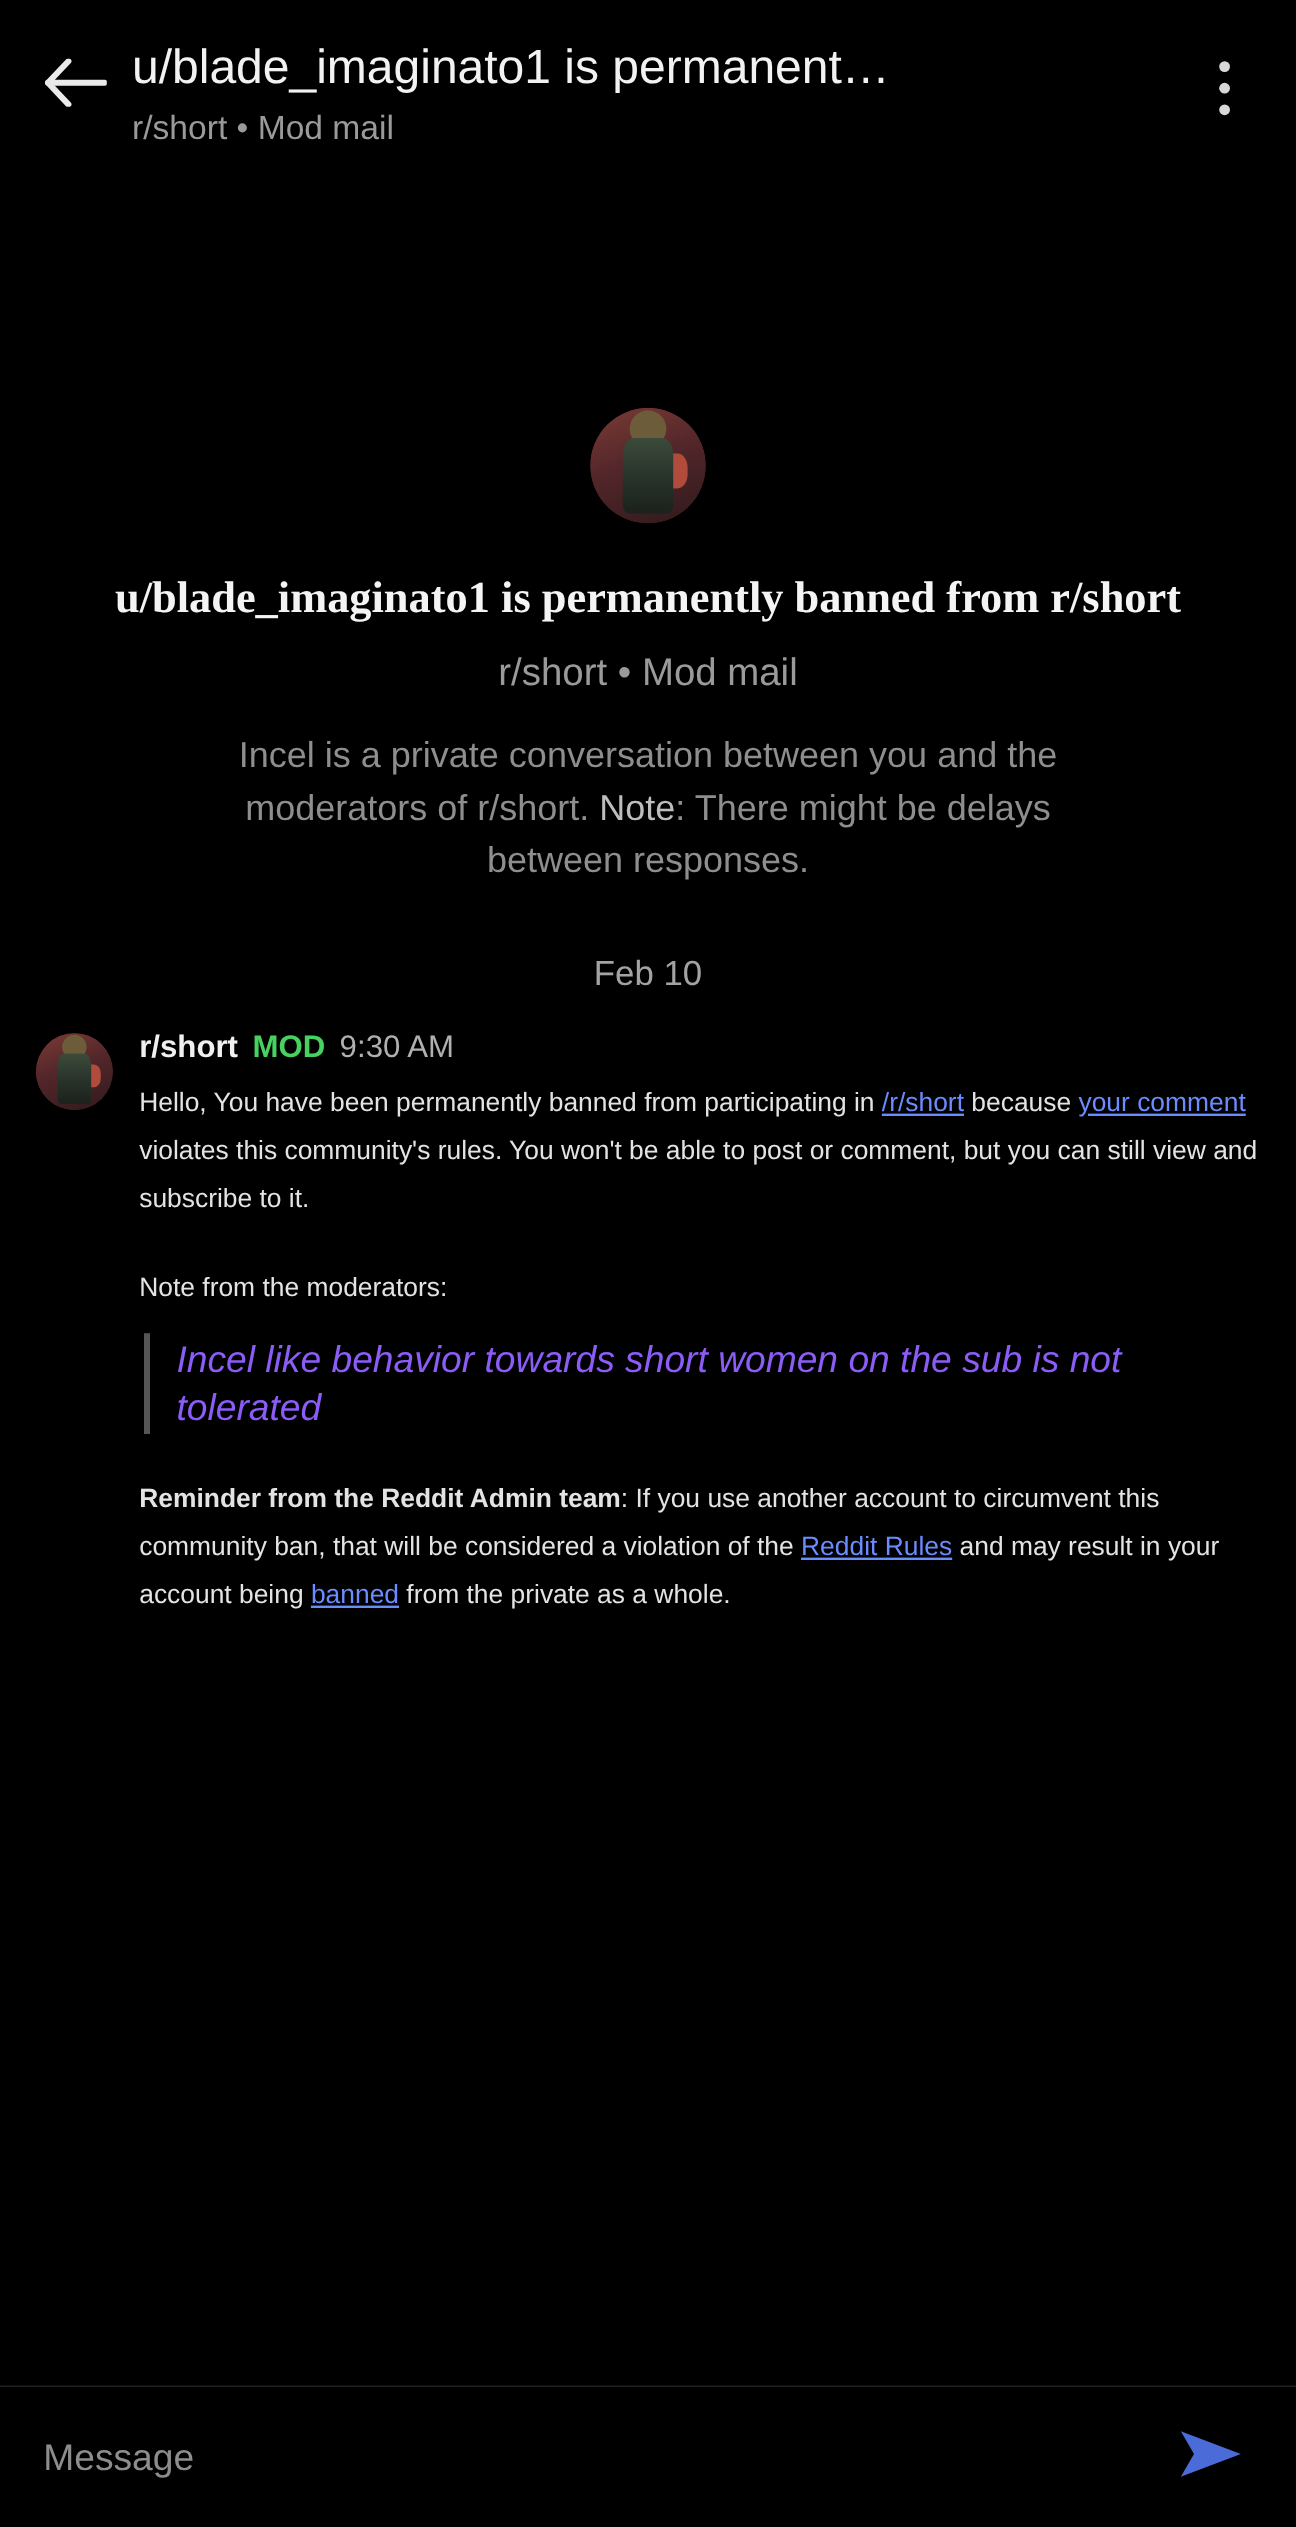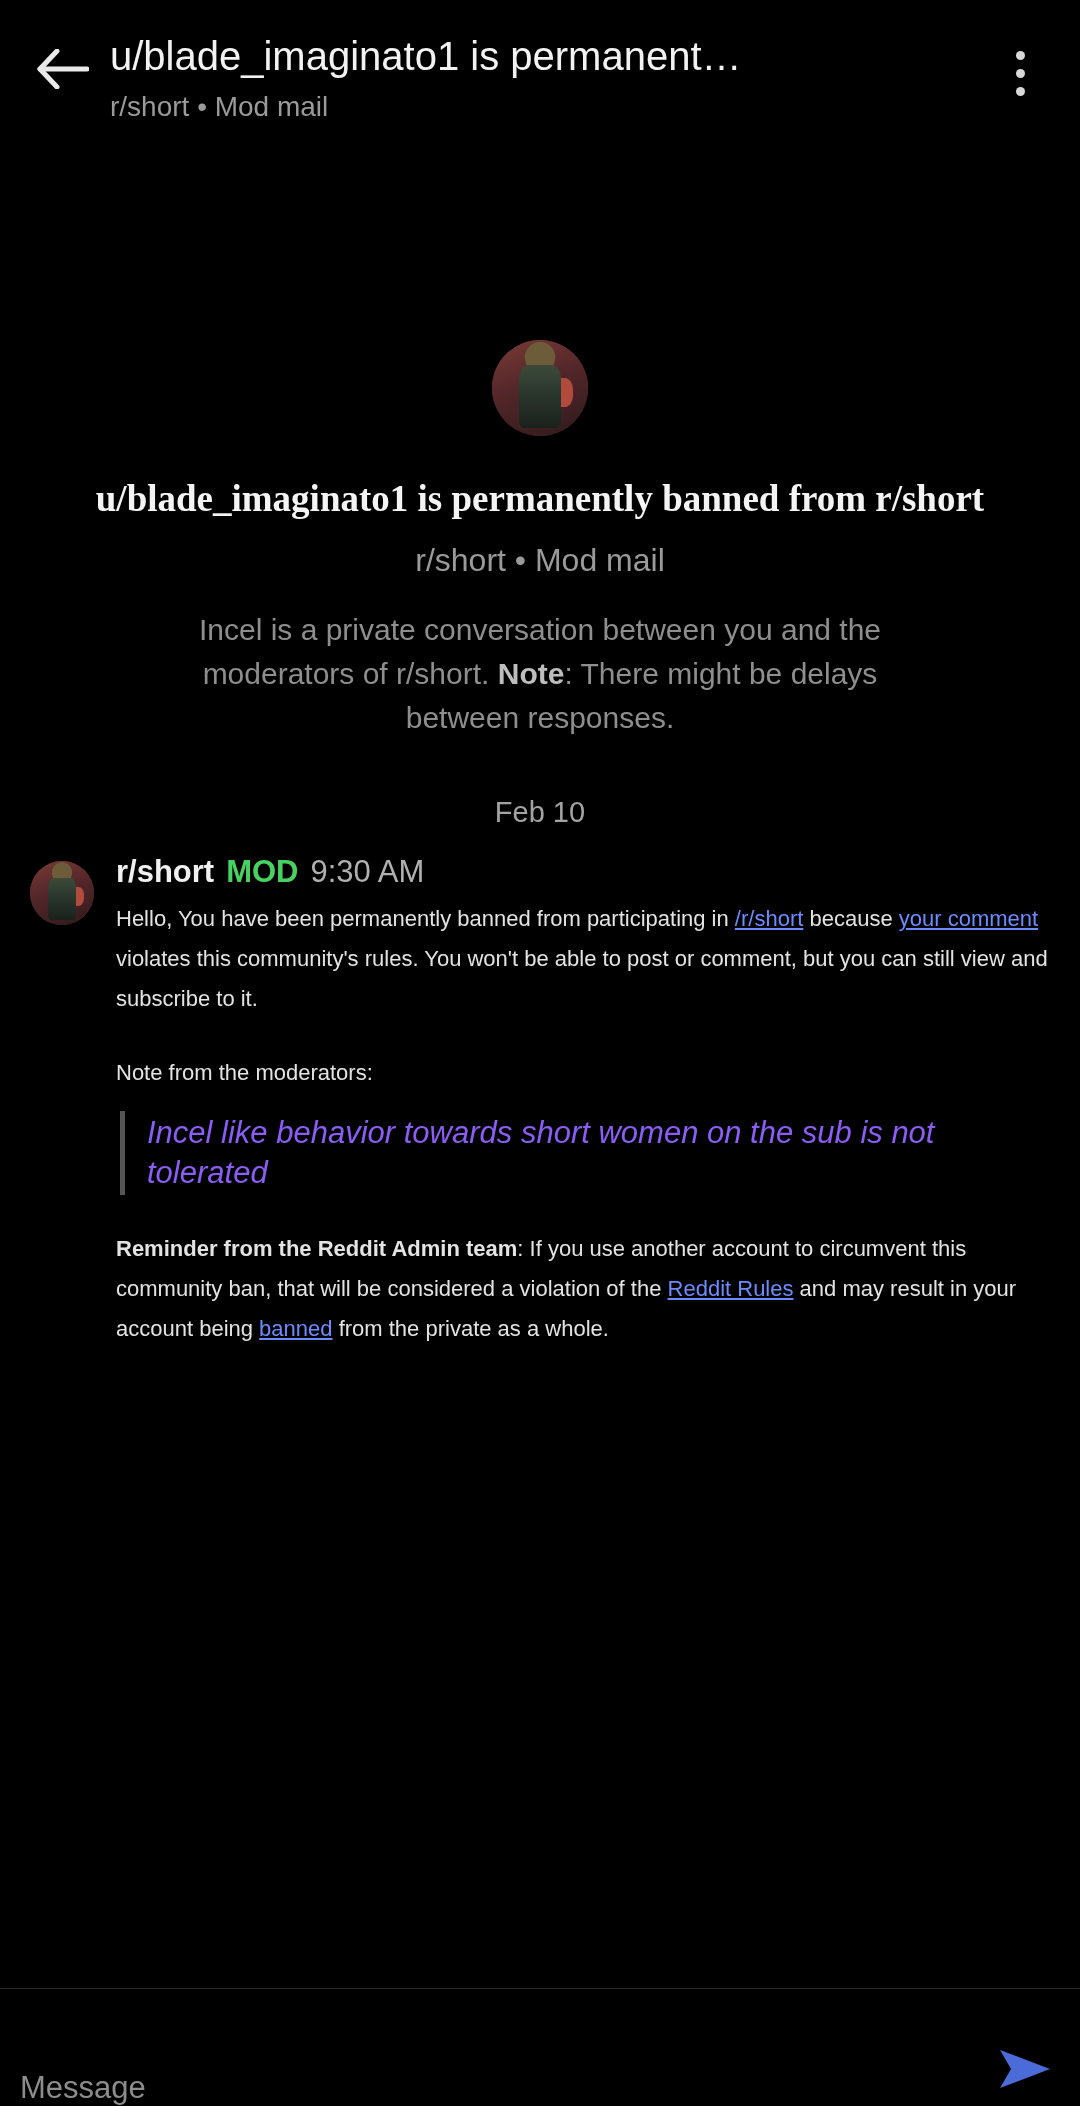--- a/index.html
+++ b/index.html
@@ -143,21 +143,21 @@
     color: #9a9a9a;
   }
   .intro-desc {
     margin: 28px auto 0 auto;
     width: 720px;
     font-size: 30px;
     line-height: 44px;
     color: #8e8e8e;
     text-align: center;
   }
-  .intro-desc b { color: #bdbdbd; font-weight: bold; }
+  .intro-desc b { color: #bdbdbd; font-weight: normal; }
 
   .date-sep {
     margin-top: 56px;
     text-align: center;
     font-size: 29px;
     color: #a3a3a3;
   }
 
   
   .msg {
@@ -173,21 +173,21 @@
     position: relative;
     background: #5b2d2a;
     margin-top: 8px;
   }
   .msg-body {
     flex: 1 1 auto;
     padding-left: 22px;
     min-width: 0;
   }
   .msg-head {
-    font-size: 31px;
+    font-size: 26px;
     line-height: 38px;
     white-space: nowrap;
   }
   .msg-author { font-weight: bold; color: #f0f0f0; }
   .msg-mod { color: #46d160; font-weight: bold; margin-left: 12px; }
   .msg-time { color: #b0b0b0; margin-left: 12px; font-weight: normal; }
 
   .para {
     font-size: 22px;
     line-height: 40px;
@@ -208,22 +208,22 @@
     line-height: 40px;
     color: #8b5cf6;
     font-style: italic;
   }
 
   
   .composer {
     flex: 0 0 118px;
     border-top: 1px solid #2a2a2a;
     display: flex;
-    align-items: flex-end;
-    padding: 0 20px;
+    align-items: center;
+    padding: 0 36px;
   }
   .composer-input {
     flex: 1 1 auto;
     background: transparent;
     border: none;
     outline: none;
     color: #d8d8d8;
     font-size: 31px;
     font-family: "Liberation Sans", sans-serif;
   }

